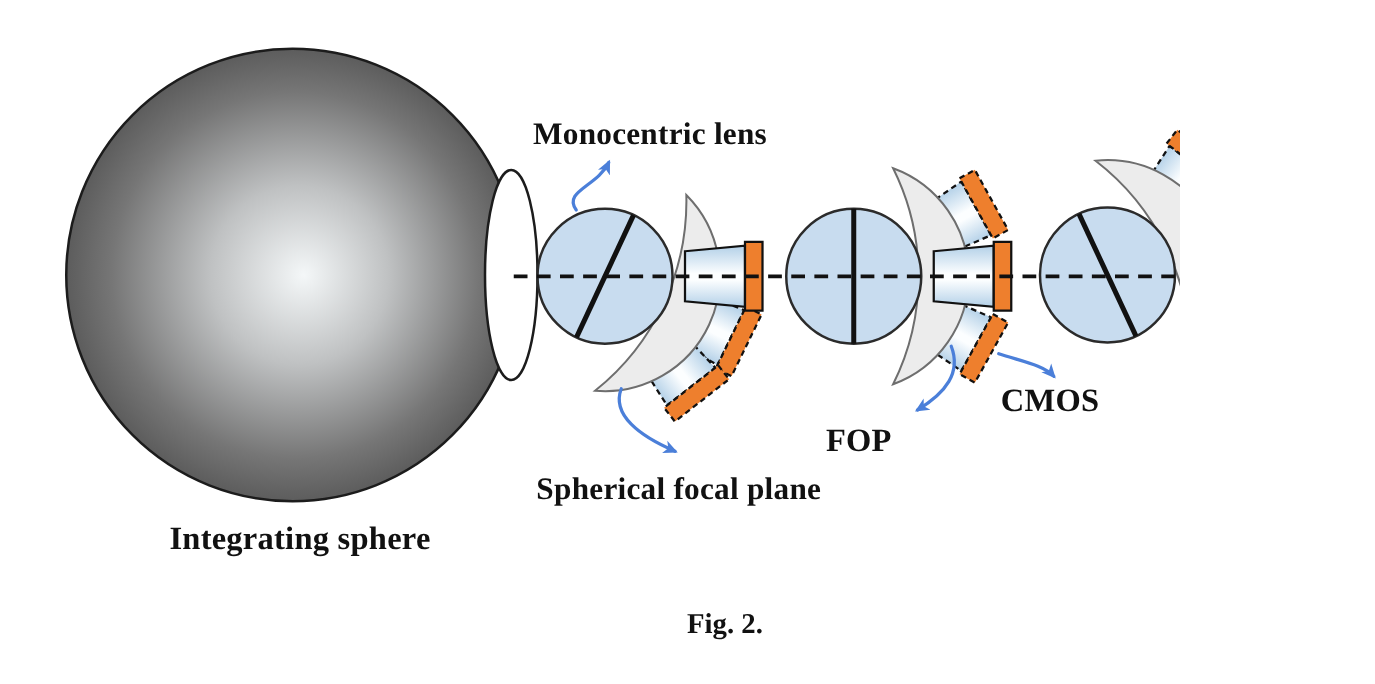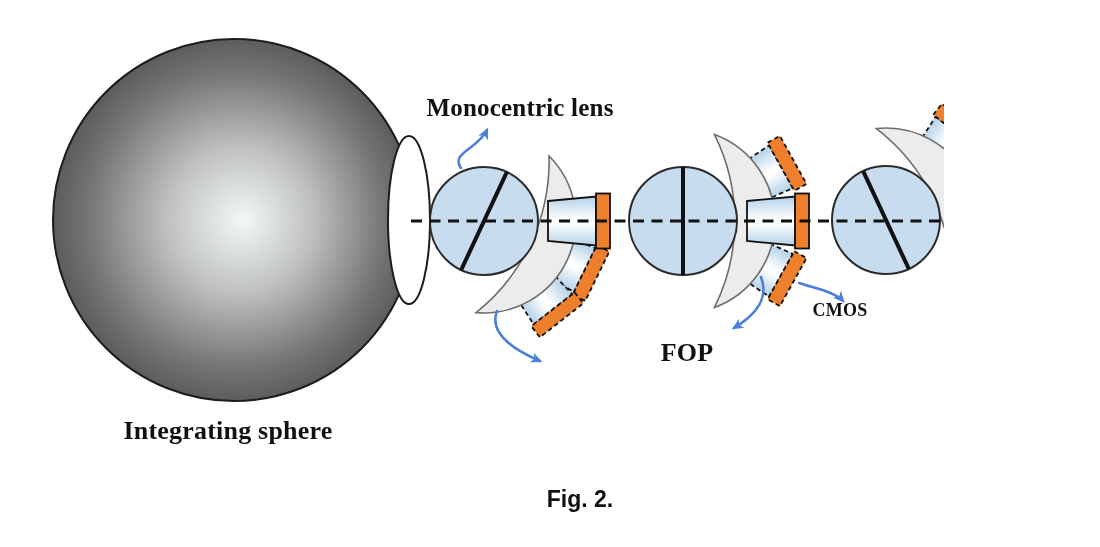--- a/index.html
+++ b/index.html
@@ -22,21 +22,21 @@
   }
   #caption{
     position:absolute;
     left:580px;top:499px;
     transform:translate(-50%,-50%);
     white-space:nowrap;
     font-size:23px;color:#111;
     display:flex;align-items:baseline;gap:9px;
   }
   #caption .tag{
-    font-family:Liberation Sans, sans-serif;
+    font-family:Liberation Serif, serif;
     font-weight:bold;
   }
   #caption .txt{font-family:"Liberation Serif", serif;}
 </style>
 </head>
 <body>
 
 <div id="stage">
 
   <svg id="diagram-svg" width="1100" height="547" viewBox="0 0 1100 547">
@@ -120,20 +120,21 @@
 
     <g fill="none" stroke="#4b7fd9" stroke-width="2.6" stroke-linecap="round">
       <path d="M461,168 C450,153 478,149 487,130" marker-end="url(#ah)"></path>
       <path d="M497,311 C489,332 512,349 540,361" marker-end="url(#ah)"></path>
       <path d="M761,277 C769,298 757,314 734,328" marker-end="url(#ah)"></path>
       <path d="M799,283 C817,289 835,292 843,301" marker-end="url(#ah)"></path>
     </g>
   </svg>
 
   <div class="lbl" style="left:520px;top:108px;">Monocentric lens</div>
+  <div class="lbl" style="left:543px;top:392px;">Spherical focal plane</div>
   <div class="lbl" style="left:687px;top:353px;font-size:26px;">FOP</div>
-  <div class="lbl" style="left:840px;top:310px;font-size:18px;">CMOS</div>
-  <div class="lbl" style="left:228px;top:431px;font-size:26px;">Integrating sphere</div>
+  <div class="lbl" style="left:840px;top:321px;font-size:26px;">CMOS</div>
+  <div class="lbl" style="left:240px;top:431px;font-size:26px;">Integrating sphere</div>
 
   <div id="caption">
     <span class="tag">Fig. 2.</span>
   </div>
 </div>
 
 </body></html>

